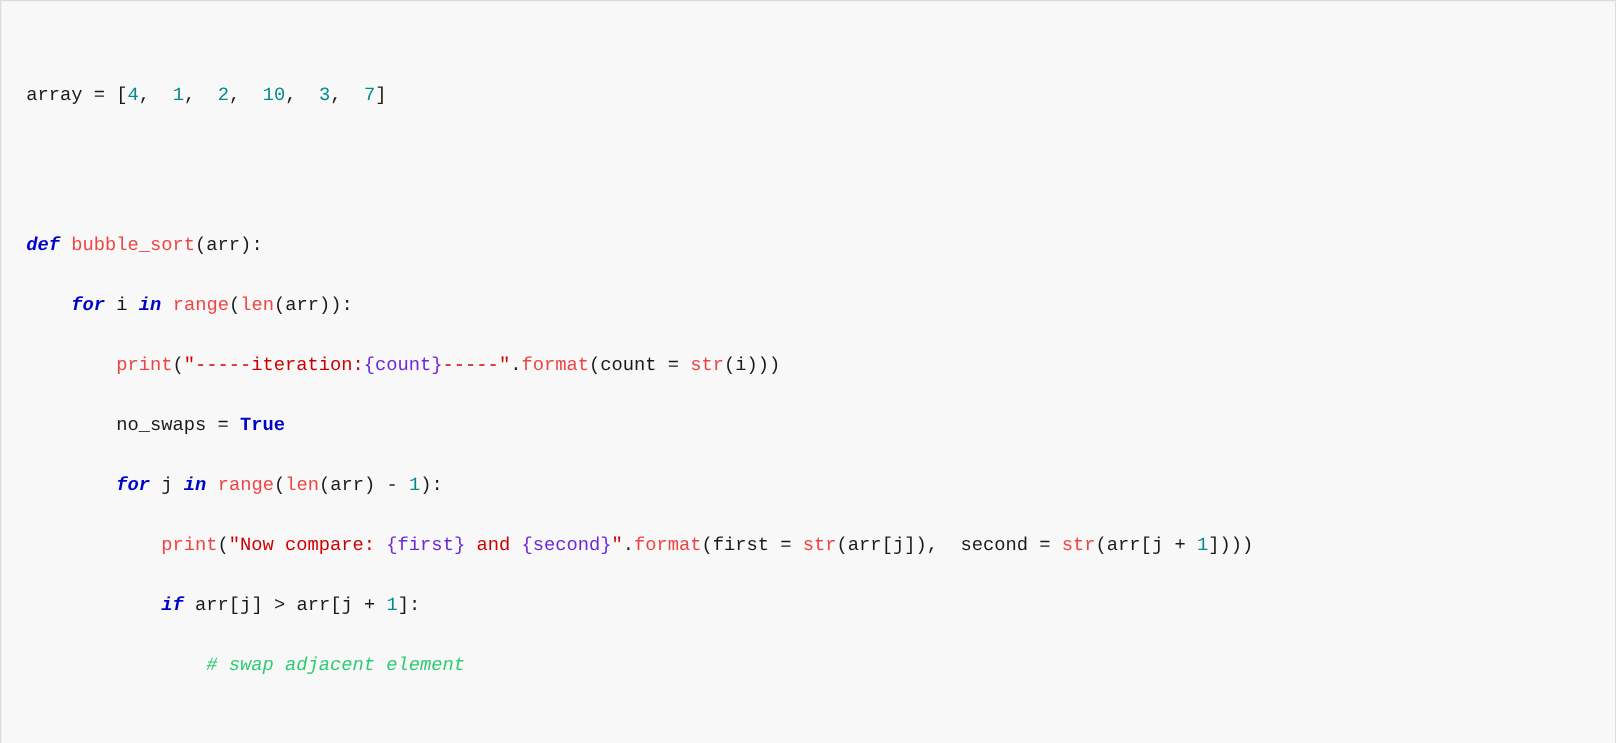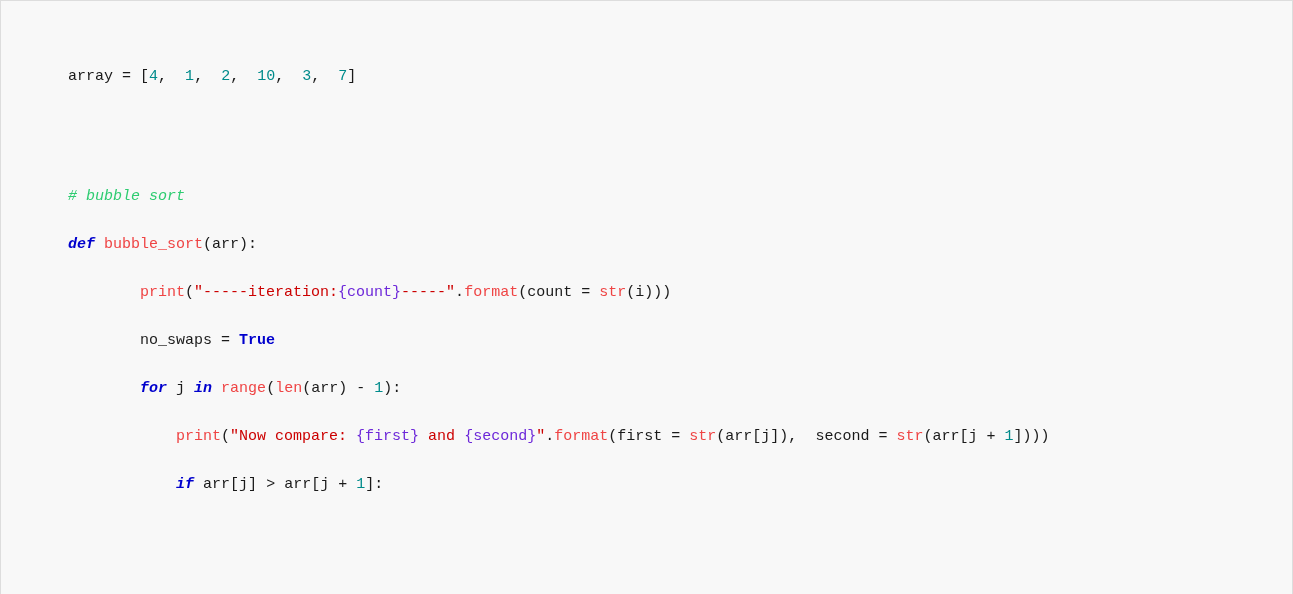--- a/index.html
+++ b/index.html
@@ -21,21 +21,20 @@
       padding: 16px 20px;
       width: 1293px;
       min-height: 594px;
       overflow-x: auto;
       white-space: pre;
     }
 
     .line {
       display: block;
       white-space: pre;
-      margin-left: 47px;
     }
 
     
     .var-name { color: #1a1a1a; }
     .operator { color: #1a1a1a; }
     .number { color: #008b8b; }
     .keyword { color: #0000cd; font-weight: bold; font-style: italic; }
     .builtin { color: #ef4444; }
     .string { color: #cc0000; }
     .comment { color: #2ecc71; font-style: italic; }
@@ -45,27 +44,28 @@
     .bool-true { color: #0000cd; font-weight: bold; text-align: right; }
   </style>
 </head>
 <body>
 
 <div class="code-container">
 
 <span class="line"><span class="var-name">array</span> <span class="operator">=</span> <span class="paren">[</span><span class="number">4</span><span class="plain">,  </span><span class="number">1</span><span class="plain">,  </span><span class="number">2</span><span class="plain">,  </span><span class="number">10</span><span class="plain">,  </span><span class="number">3</span><span class="plain">,  </span><span class="number">7</span><span class="paren">]</span></span>
 
 <span class="line"> </span>
-<span class="line"><span class="comment"># bubble sort</span></span>
 <span class="line"><span class="keyword">def</span> <span class="builtin">bubble_sort</span><span class="paren">(</span><span class="var-name">arr</span><span class="paren">)</span><span class="plain">:</span></span>
+<span class="line">    <span class="keyword">for</span> <span class="var-name">i</span> <span class="keyword">in</span> <span class="builtin">range</span><span class="paren">(</span><span class="builtin">len</span><span class="paren">(</span><span class="var-name">arr</span><span class="paren">))</span><span class="plain">:</span></span>
 <span class="line">        <span class="builtin">print</span><span class="paren">(</span><span class="string">"-----iteration:</span><span class="format-key">{count}</span><span class="string">-----"</span><span class="plain">.</span><span class="builtin">format</span><span class="paren">(</span><span class="var-name">count</span> <span class="operator">=</span> <span class="builtin">str</span><span class="paren">(</span><span class="var-name">i</span><span class="paren">)))</span></span>
 <span class="line">        <span class="var-name">no_swaps</span> <span class="operator">=</span> <span class="bool-true">True</span></span>
 <span class="line">        <span class="keyword">for</span> <span class="var-name">j</span> <span class="keyword">in</span> <span class="builtin">range</span><span class="paren">(</span><span class="builtin">len</span><span class="paren">(</span><span class="var-name">arr</span><span class="paren">)</span> <span class="operator">-</span> <span class="number">1</span><span class="paren">)</span><span class="plain">:</span></span>
 <span class="line">            <span class="builtin">print</span><span class="paren">(</span><span class="string">"Now compare: </span><span class="format-key">{first}</span><span class="string"> and </span><span class="format-key">{second}</span><span class="string">"</span><span class="plain">.</span><span class="builtin">format</span><span class="paren">(</span><span class="var-name">first</span> <span class="operator">=</span> <span class="builtin">str</span><span class="paren">(</span><span class="var-name">arr</span><span class="paren">[</span><span class="var-name">j</span><span class="paren">])</span><span class="plain">,  </span><span class="var-name">second</span> <span class="operator">=</span> <span class="builtin">str</span><span class="paren">(</span><span class="var-name">arr</span><span class="paren">[</span><span class="var-name">j</span> <span class="operator">+</span> <span class="number">1</span><span class="paren">])))</span></span>
 <span class="line">            <span class="keyword">if</span> <span class="var-name">arr</span><span class="paren">[</span><span class="var-name">j</span><span class="paren">]</span> <span class="operator">&gt;</span> <span class="var-name">arr</span><span class="paren">[</span><span class="var-name">j</span> <span class="operator">+</span> <span class="number">1</span><span class="paren">]</span><span class="plain">:</span></span>
+<span class="line">                <span class="comment"># swap adjacent element</span></span>
 
 
 
 
 
 
 
 
 
 

